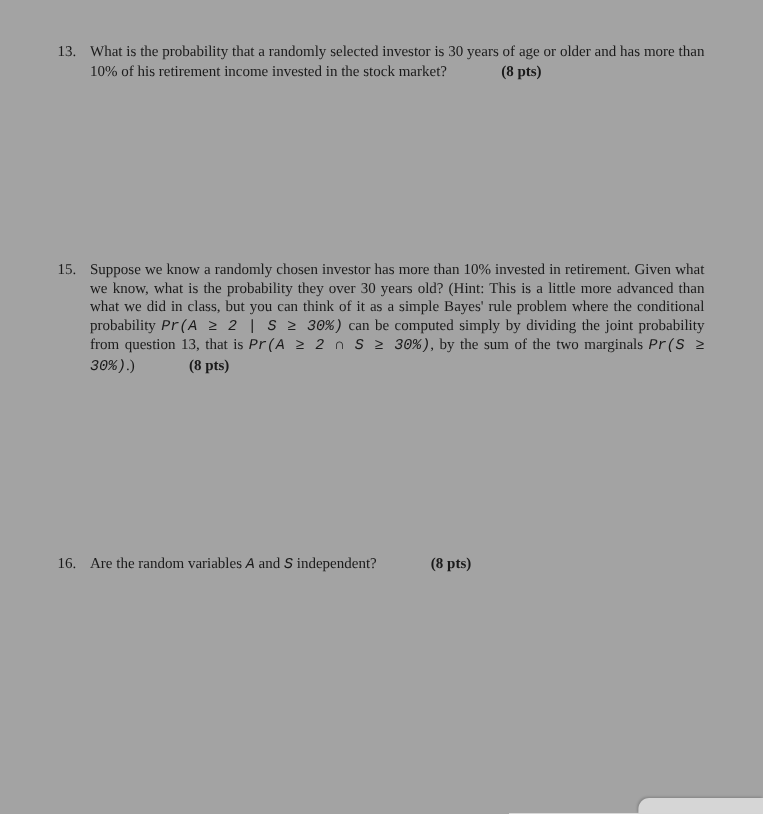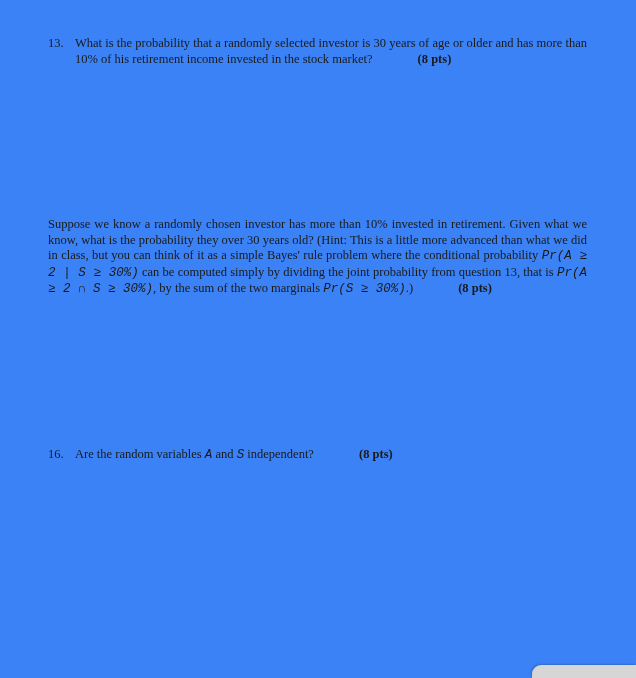--- a/index.html
+++ b/index.html
@@ -11,21 +11,21 @@
     width: 636px;
     height: 678px;
     position: relative;
     overflow: hidden;
     font-family: "Liberation Serif", "DejaVu Serif", serif;
     color: #1a1a1a;
   }
   .page {
     position: absolute;
     inset: 0;
-    background: #3b82f6;
+    background: #a3a3a3;
   }
   .questions {
     padding: 36px 49px 0 48px;
   }
   .question {
     display: flex;
     font-size: 12.5px;
     line-height: 15.5px;
   }
   .question:nth-child(1) { margin-bottom: 150px; }
@@ -58,20 +58,21 @@
 
 <div class="page">
   <div class="questions">
   <div class="question">
     <span class="q-number">13.</span>
     <span class="q-body"><span class="seg-normal">What is the probability that a randomly selected investor is 30 years of age or older and has more than 10% of his retirement income invested in the stock market? </span><span class="seg-bold">(8 pts)</span></span>
   </div>
 
 
   <div class="question">
+    <span class="q-number">15.</span>
     <span class="q-body"><span class="seg-normal">Suppose we know a randomly chosen investor has more than 10% invested in retirement. Given what we know, what is the probability they over 30 years old? (Hint: This is a little more advanced than what we did in class, but you can think of it as a simple Bayes' rule problem where the conditional probability </span><span class="seg-math">Pr(A ≥ 2 | S ≥ 30%)</span><span class="seg-normal"> can be computed simply by dividing the joint probability from question 13, that is </span><span class="seg-math">Pr(A ≥ 2 ∩ S ≥ 30%)</span><span class="seg-normal">, by the sum of the two marginals </span><span class="seg-math">Pr(S ≥ 30%)</span><span class="seg-normal">.) </span><span class="seg-bold">(8 pts)</span></span>
   </div>
 
   <div class="question">
     <span class="q-number">16.</span>
     <span class="q-body"><span class="seg-normal">Are the random variables </span><span class="seg-math">A</span><span class="seg-normal"> and </span><span class="seg-math">S</span><span class="seg-normal"> independent? </span><span class="seg-bold">(8 pts)</span></span>
   </div>
 </div>
   <div class="corner-overlay" style="background: rgb(214, 214, 214);"></div>
 </div>

